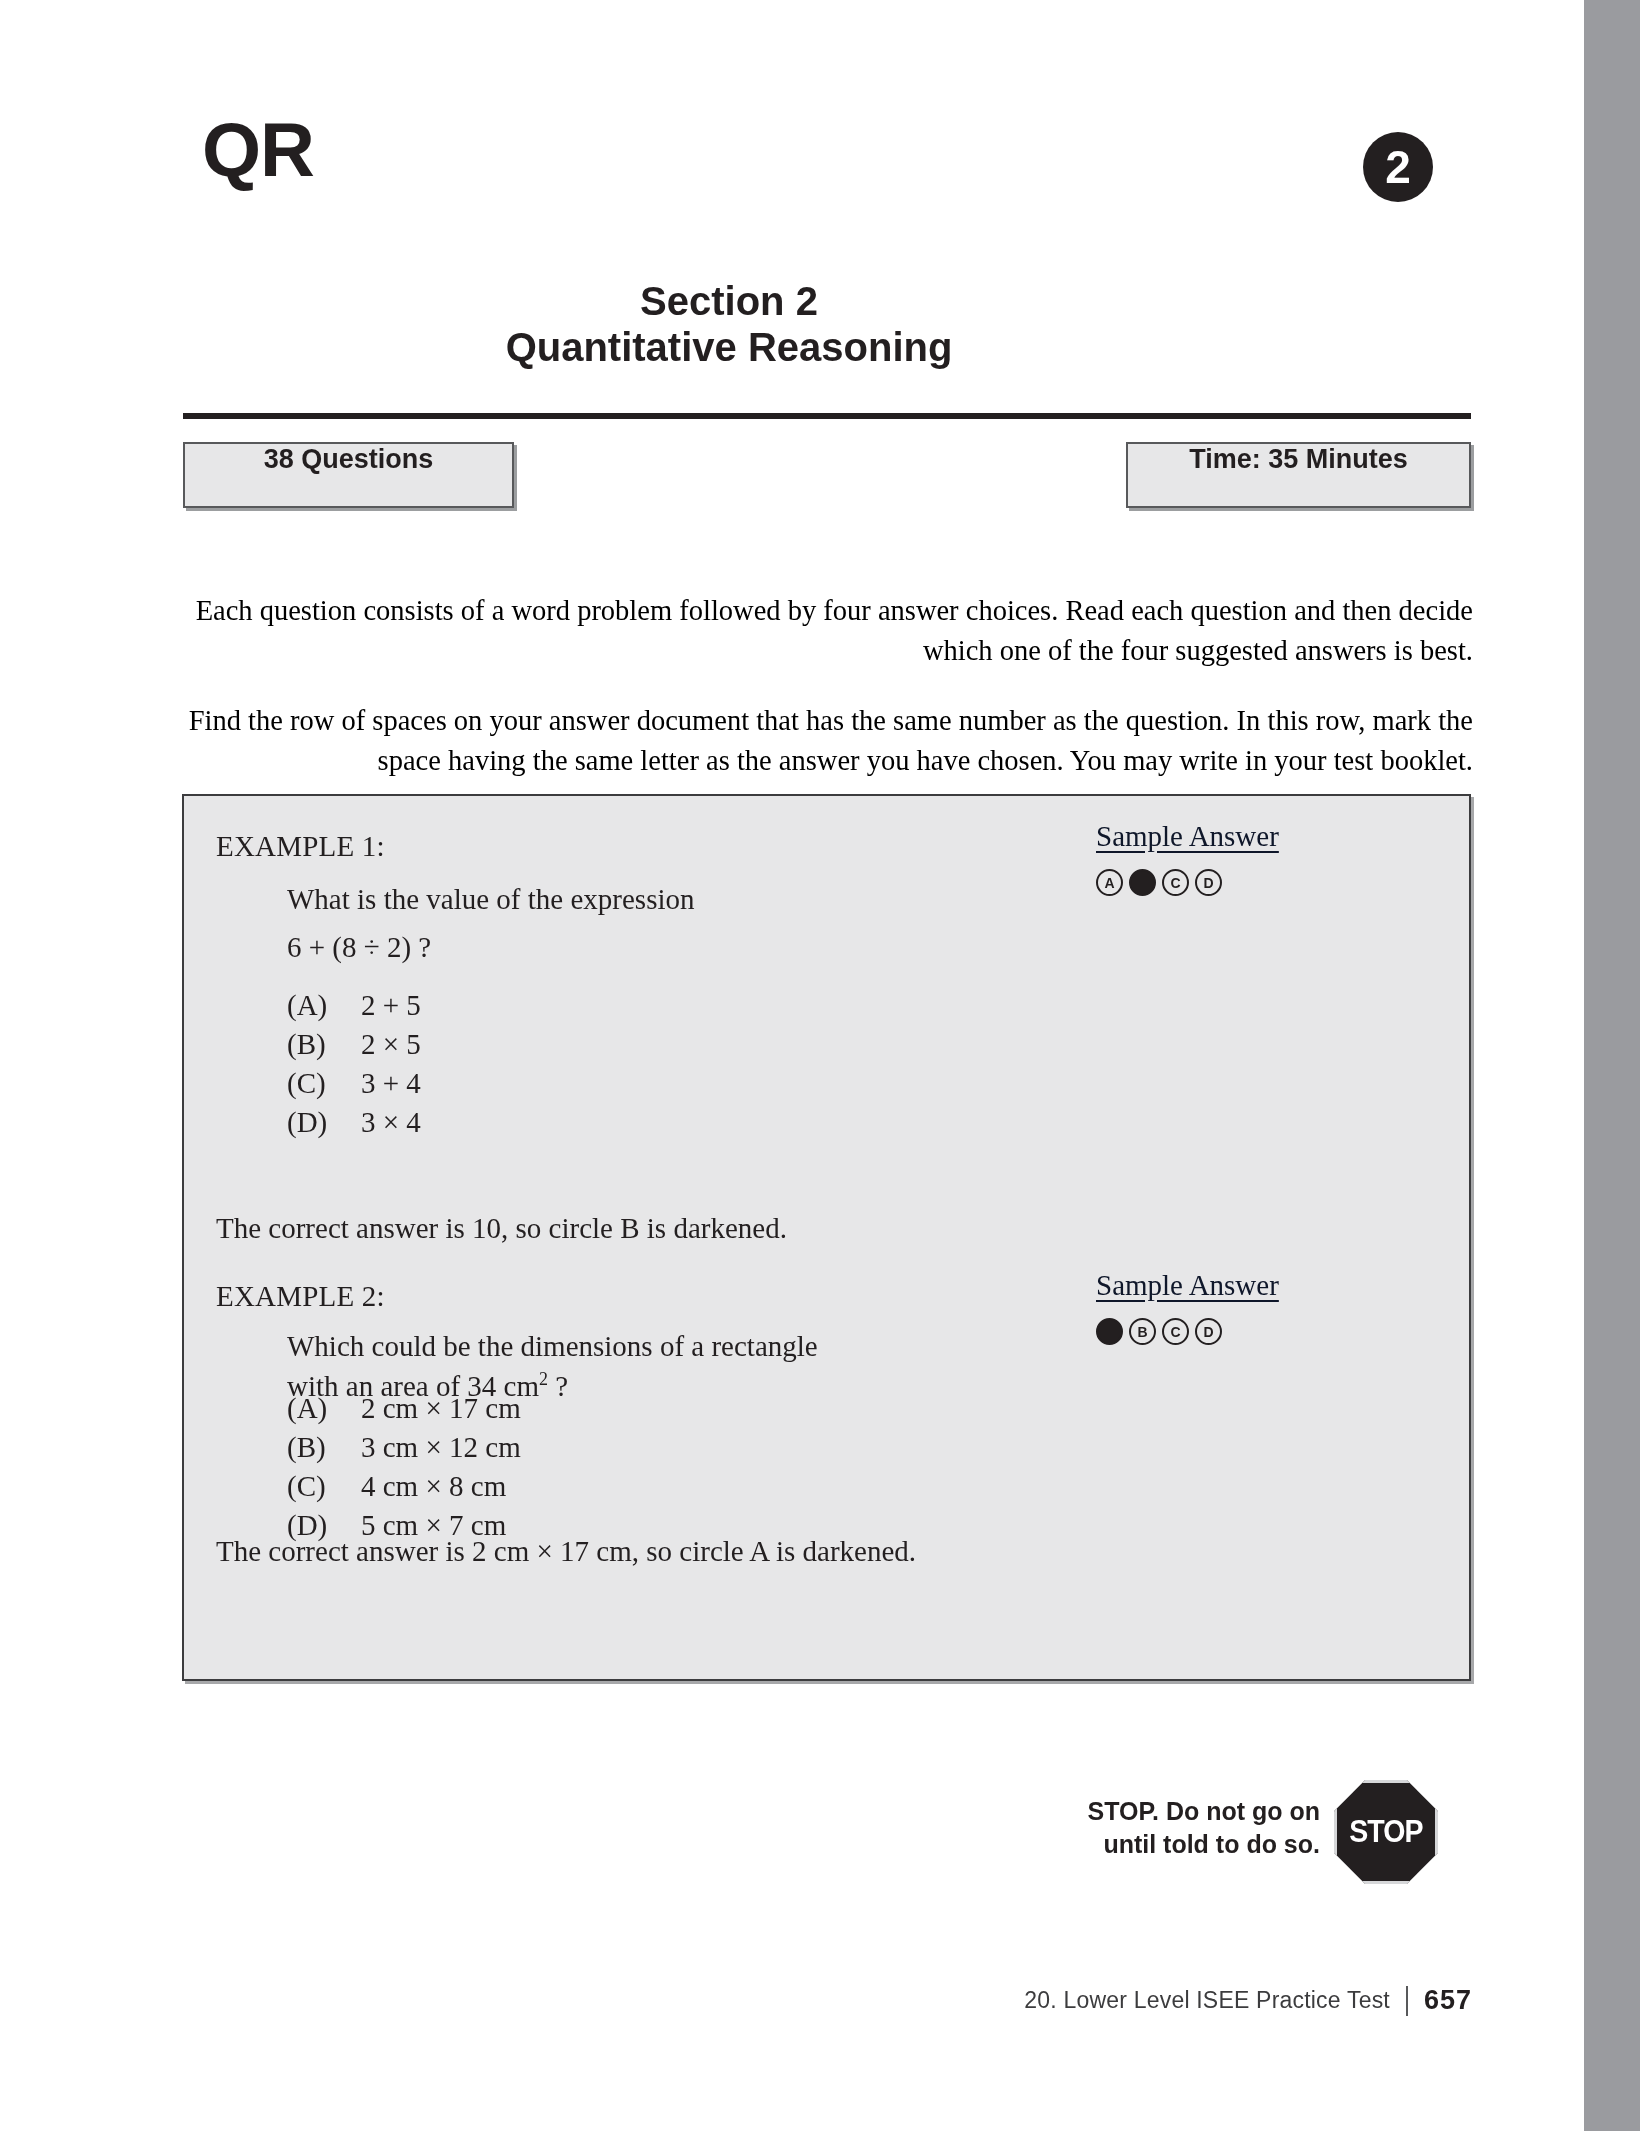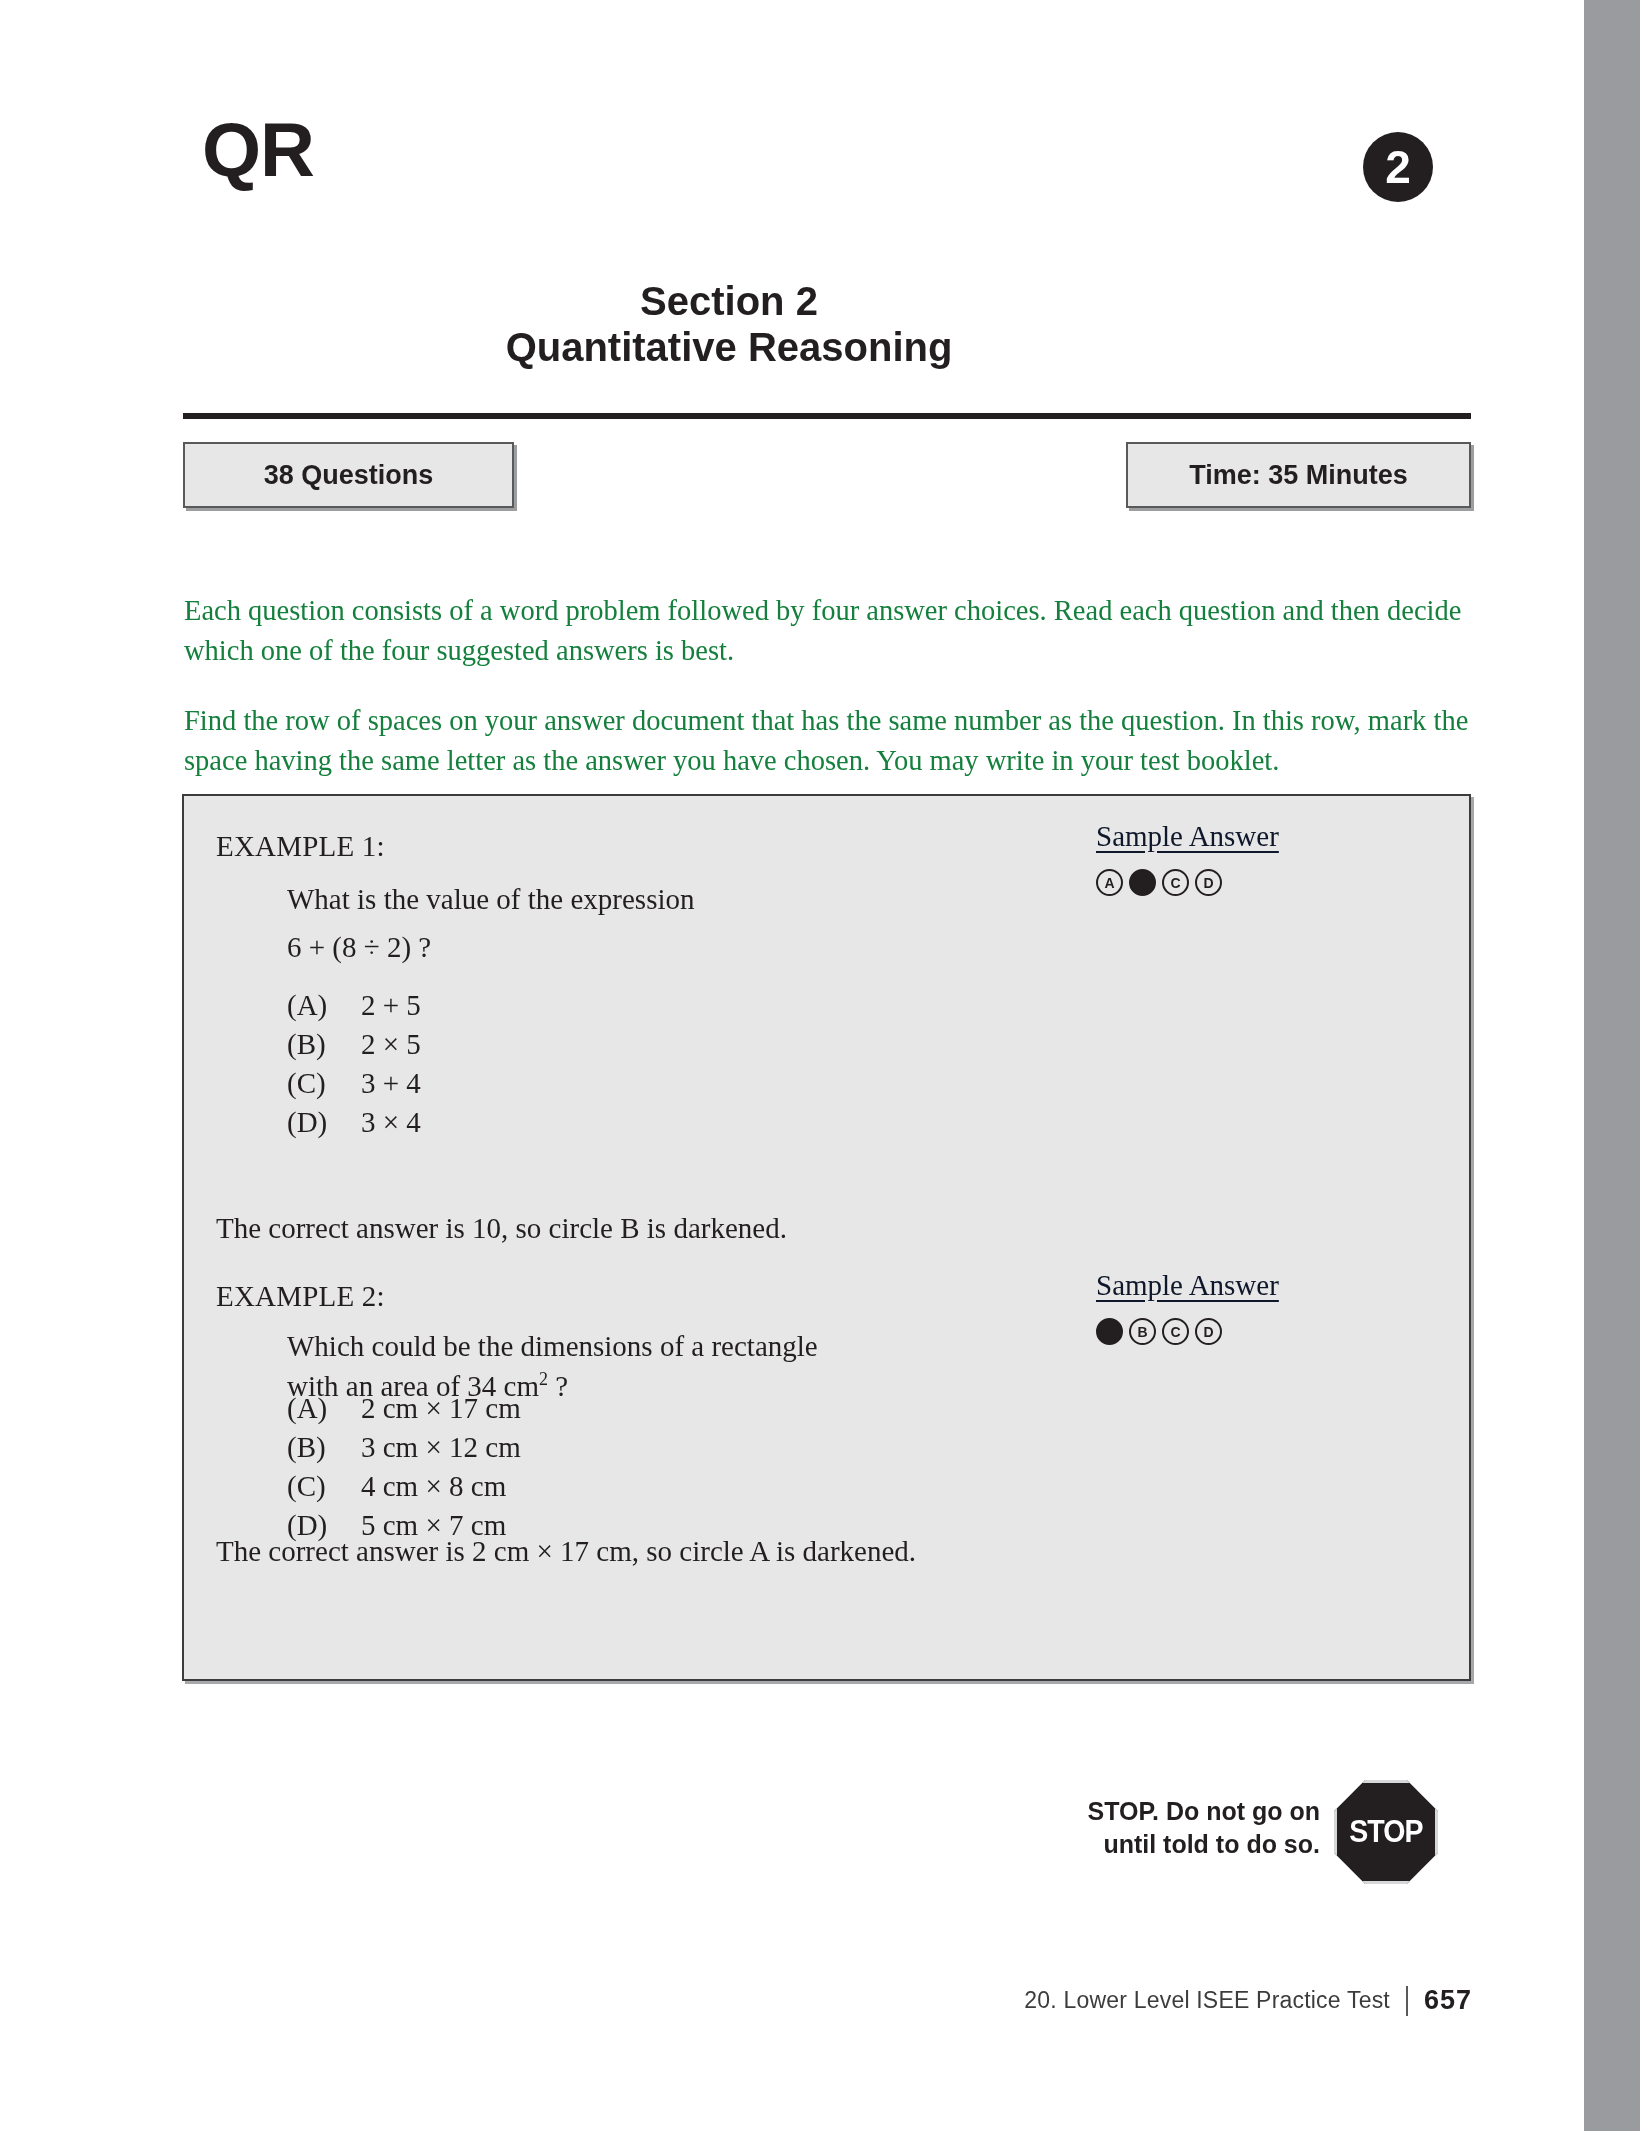--- a/index.html
+++ b/index.html
@@ -89,21 +89,21 @@
   .info-box {
     position: absolute;
     background: #e7e7e8;
     border: 2px solid #58595b;
     box-shadow: 3px 3px 0 #9c9ea0;
     font-family: "Liberation Sans", "DejaVu Sans", sans-serif;
     font-weight: bold;
     font-size: 27px;
     color: #231f20;
     display: flex;
-    align-items: center;
+    align-items: flex-start;
     justify-content: center;
     box-sizing: border-box;
   }
   .box-questions {
     left: 183px;
     top: 442px;
     width: 331px;
     height: 66px;
   }
   .box-time {
@@ -113,21 +113,22 @@
     height: 66px;
   }
 
   
   .directions {
     position: absolute;
     left: 184px;
     width: 1289px;
     font-size: 28.5px;
     line-height: 1.42;
-    color: #15803d;
+    color: #000000;
+    text-align: right;
   }
   .dir-1 { top: 562px; }
   .dir-2 { top: 672px; }
 
   
   .example-panel {
     position: absolute;
     left: 182px;
     top: 794px;
     width: 1289px;

